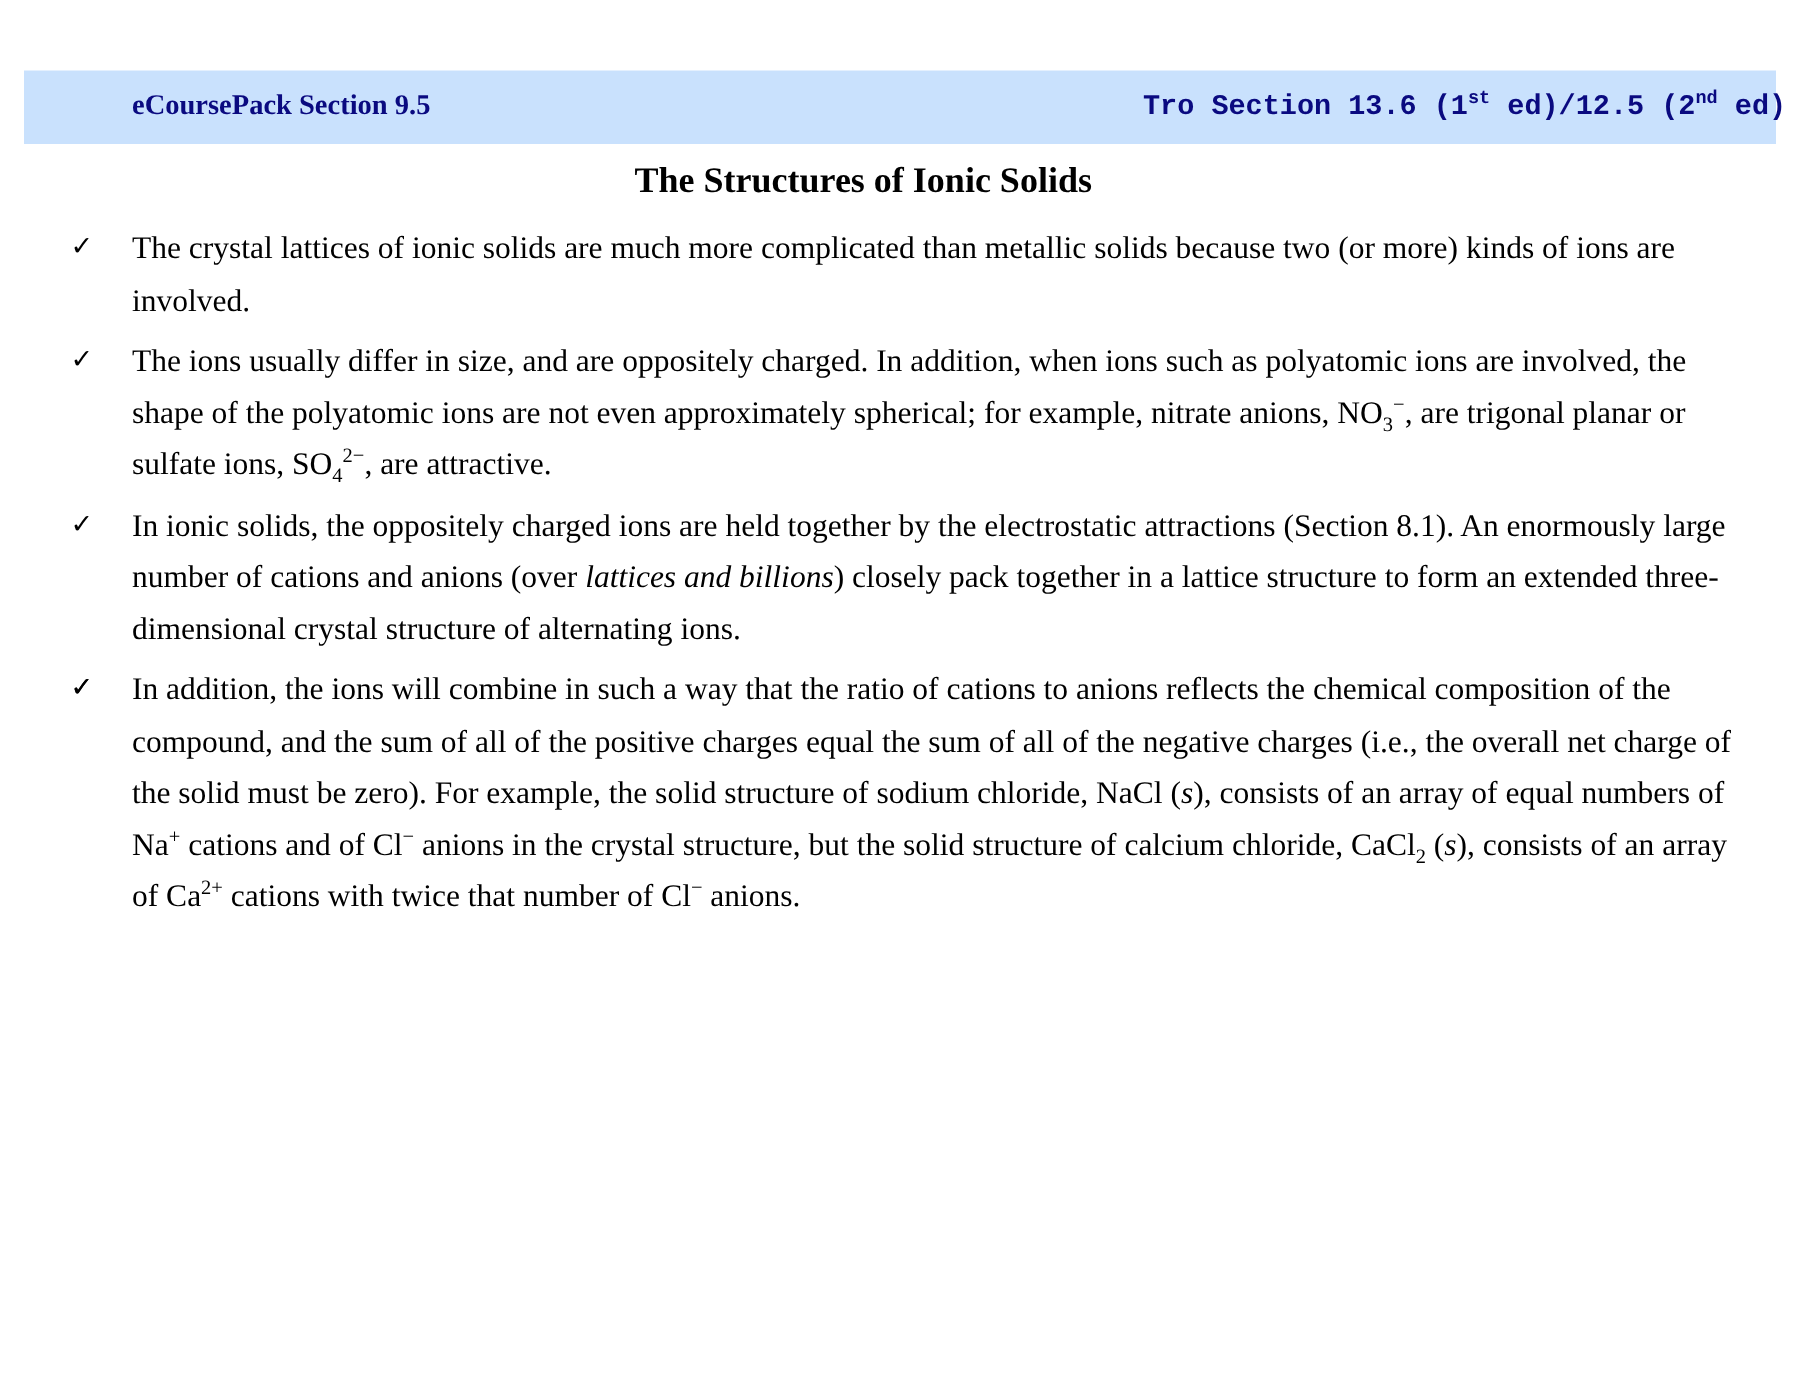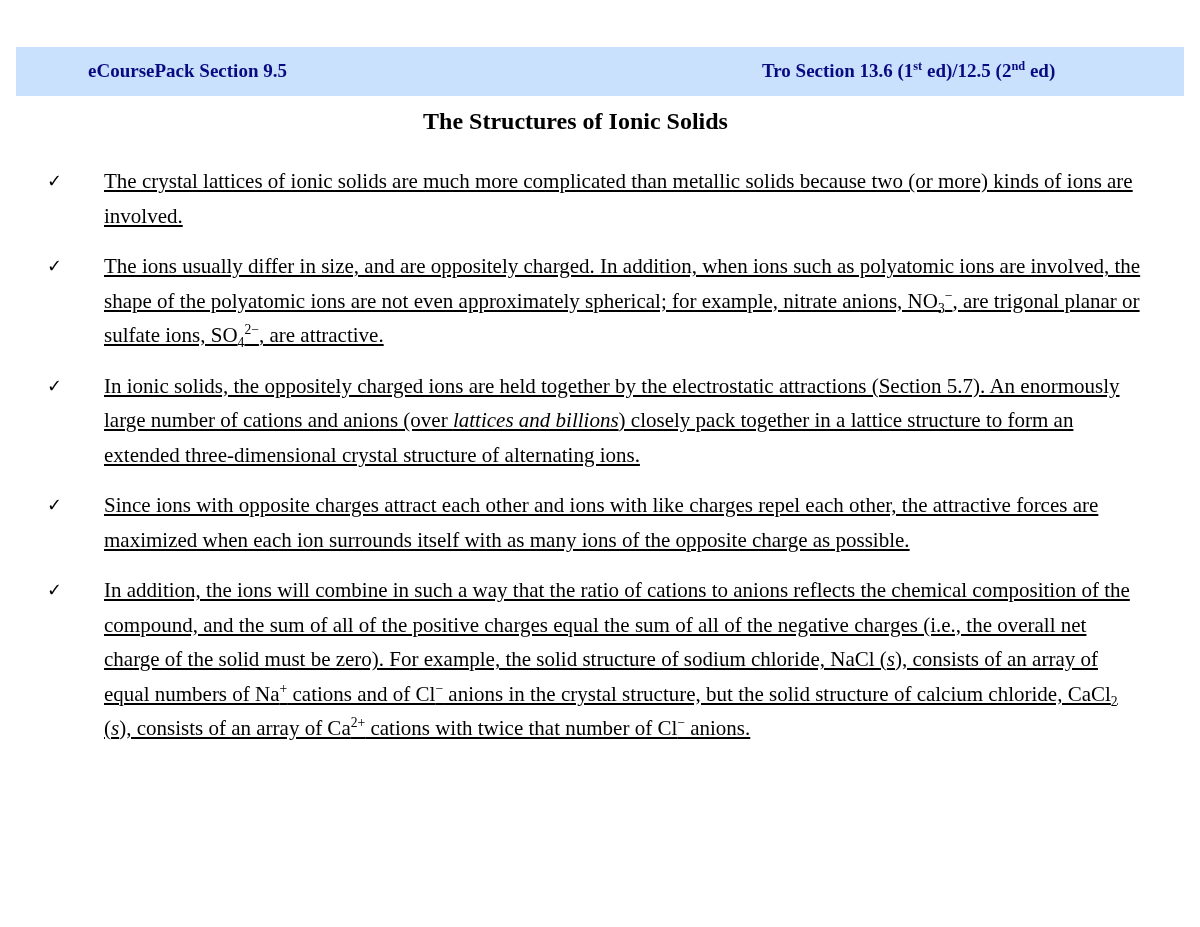--- a/index.html
+++ b/index.html
@@ -3,30 +3,30 @@
 <meta charset="utf-8">
 <style>
   html, body { margin: 0; padding: 0; background: #ffffff; }
   body { width: 1200px; height: 927px; position: relative; overflow: hidden;
          font-family: "Liberation Serif", "DejaVu Serif", serif; color: #000; }
   .header-band { position: absolute; left: 16px; top: 47px; width: 1168px; height: 49px;
                  background: #c9e1fd; }
   .header-left, .header-right { position: absolute; top: 60px; font-weight: bold;
                  font-size: 19px; color: #0a0a80; white-space: nowrap; }
   .header-left { left: 88px; text-align: right; }
-  .header-right { left: 762px; }
+  .header-right { left: 762px; font-family: Liberation Mono, monospace; }
   sup, sub { font-size: 65%; line-height: 0; }
   .title { position: absolute; top: 108px; left: 0; width: 1151px; text-align: center;
            font-weight: bold; font-size: 24px; }
   .bullets { position: absolute; left: 0; top: 148px; width: 1200px; }
   .bullet { position: relative; padding-left: 88px; padding-right: 40px; font-size: 21px;
             line-height: 34.5px; margin-bottom: 6px; }
   .check { position: absolute; left: 47px; top: 0; font-size: 18px;
            font-family: "DejaVu Sans", sans-serif; }
-  .bullet p { margin: 16px; text-decoration: underline; }
+  .bullet p { margin: 0; }
 </style>
 </head>
 <body>
 
 <div class="header-band"></div>
 <div class="header-left">eCoursePack Section 9.5</div>
 <div class="header-right"><span>Tro Section 13.6 (1</span><sup>st</sup><span> ed)/12.5 (2</span><sup>nd</sup><span> ed)</span></div>
 
 <div class="title">The Structures of Ionic Solids</div>
 
@@ -37,26 +37,25 @@
     <p>The crystal lattices of ionic solids are much more complicated than metallic solids because two (or more) kinds of ions are involved.</p>
   </div>
 
   <div class="bullet">
     <span class="check">✓</span>
     <p><span>The ions usually differ in size, and are oppositely charged.  In addition, when ions such as polyatomic ions are involved, the shape of the polyatomic ions are not even approximately spherical; for example, nitrate anions, NO</span><sub>3</sub><sup>−</sup><span>, are trigonal planar or sulfate ions, SO</span><sub>4</sub><sup>2−</sup><span>, are attractive.</span></p>
   </div>
 
   <div class="bullet">
     <span class="check">✓</span>
-    <p><span>In ionic solids, the oppositely charged ions are held together by the electrostatic attractions (Section 5.7).  An enormously large number of cations and anions (over </span><i>lattices and billions</i><span>) closely pack together in a lattice structure to form an extended three-dimensional crystal structure of alternating ions.</span></p>
+    <p><span>In ionic solids, the oppositely charged ions are held together by the electrostatic attractions (Section 8.1).  An enormously large number of cations and anions (over </span><i>lattices and billions</i><span>) closely pack together in a lattice structure to form an extended three-dimensional crystal structure of alternating ions.</span></p>
   </div>
 
   <div class="bullet">
     <span class="check">✓</span>
-    <p>Since ions with opposite charges attract each other and ions with like charges repel each other, the attractive forces are maximized when each ion surrounds itself with as many ions of the opposite charge as possible.</p>
   </div>
 
   <div class="bullet">
     <span class="check">✓</span>
     <p><span>In addition, the ions will combine in such a way that the ratio of cations to anions reflects the chemical composition of the compound, and the sum of all of the positive charges equal the sum of all of the negative charges (i.e., the overall net charge of the solid must be zero).  For example, the solid structure of sodium chloride, NaCl (</span><i>s</i><span>), consists of an array of equal numbers of Na</span><sup>+</sup><span> cations and of Cl</span><sup>−</sup><span> anions in the crystal structure, but the solid structure of calcium chloride, CaCl</span><sub>2</sub><span> (</span><i>s</i><span>), consists of an array of Ca</span><sup>2+</sup><span> cations with twice that number of Cl</span><sup>−</sup><span> anions.</span></p>
   </div>
 
 </div>
 
 </body></html>

